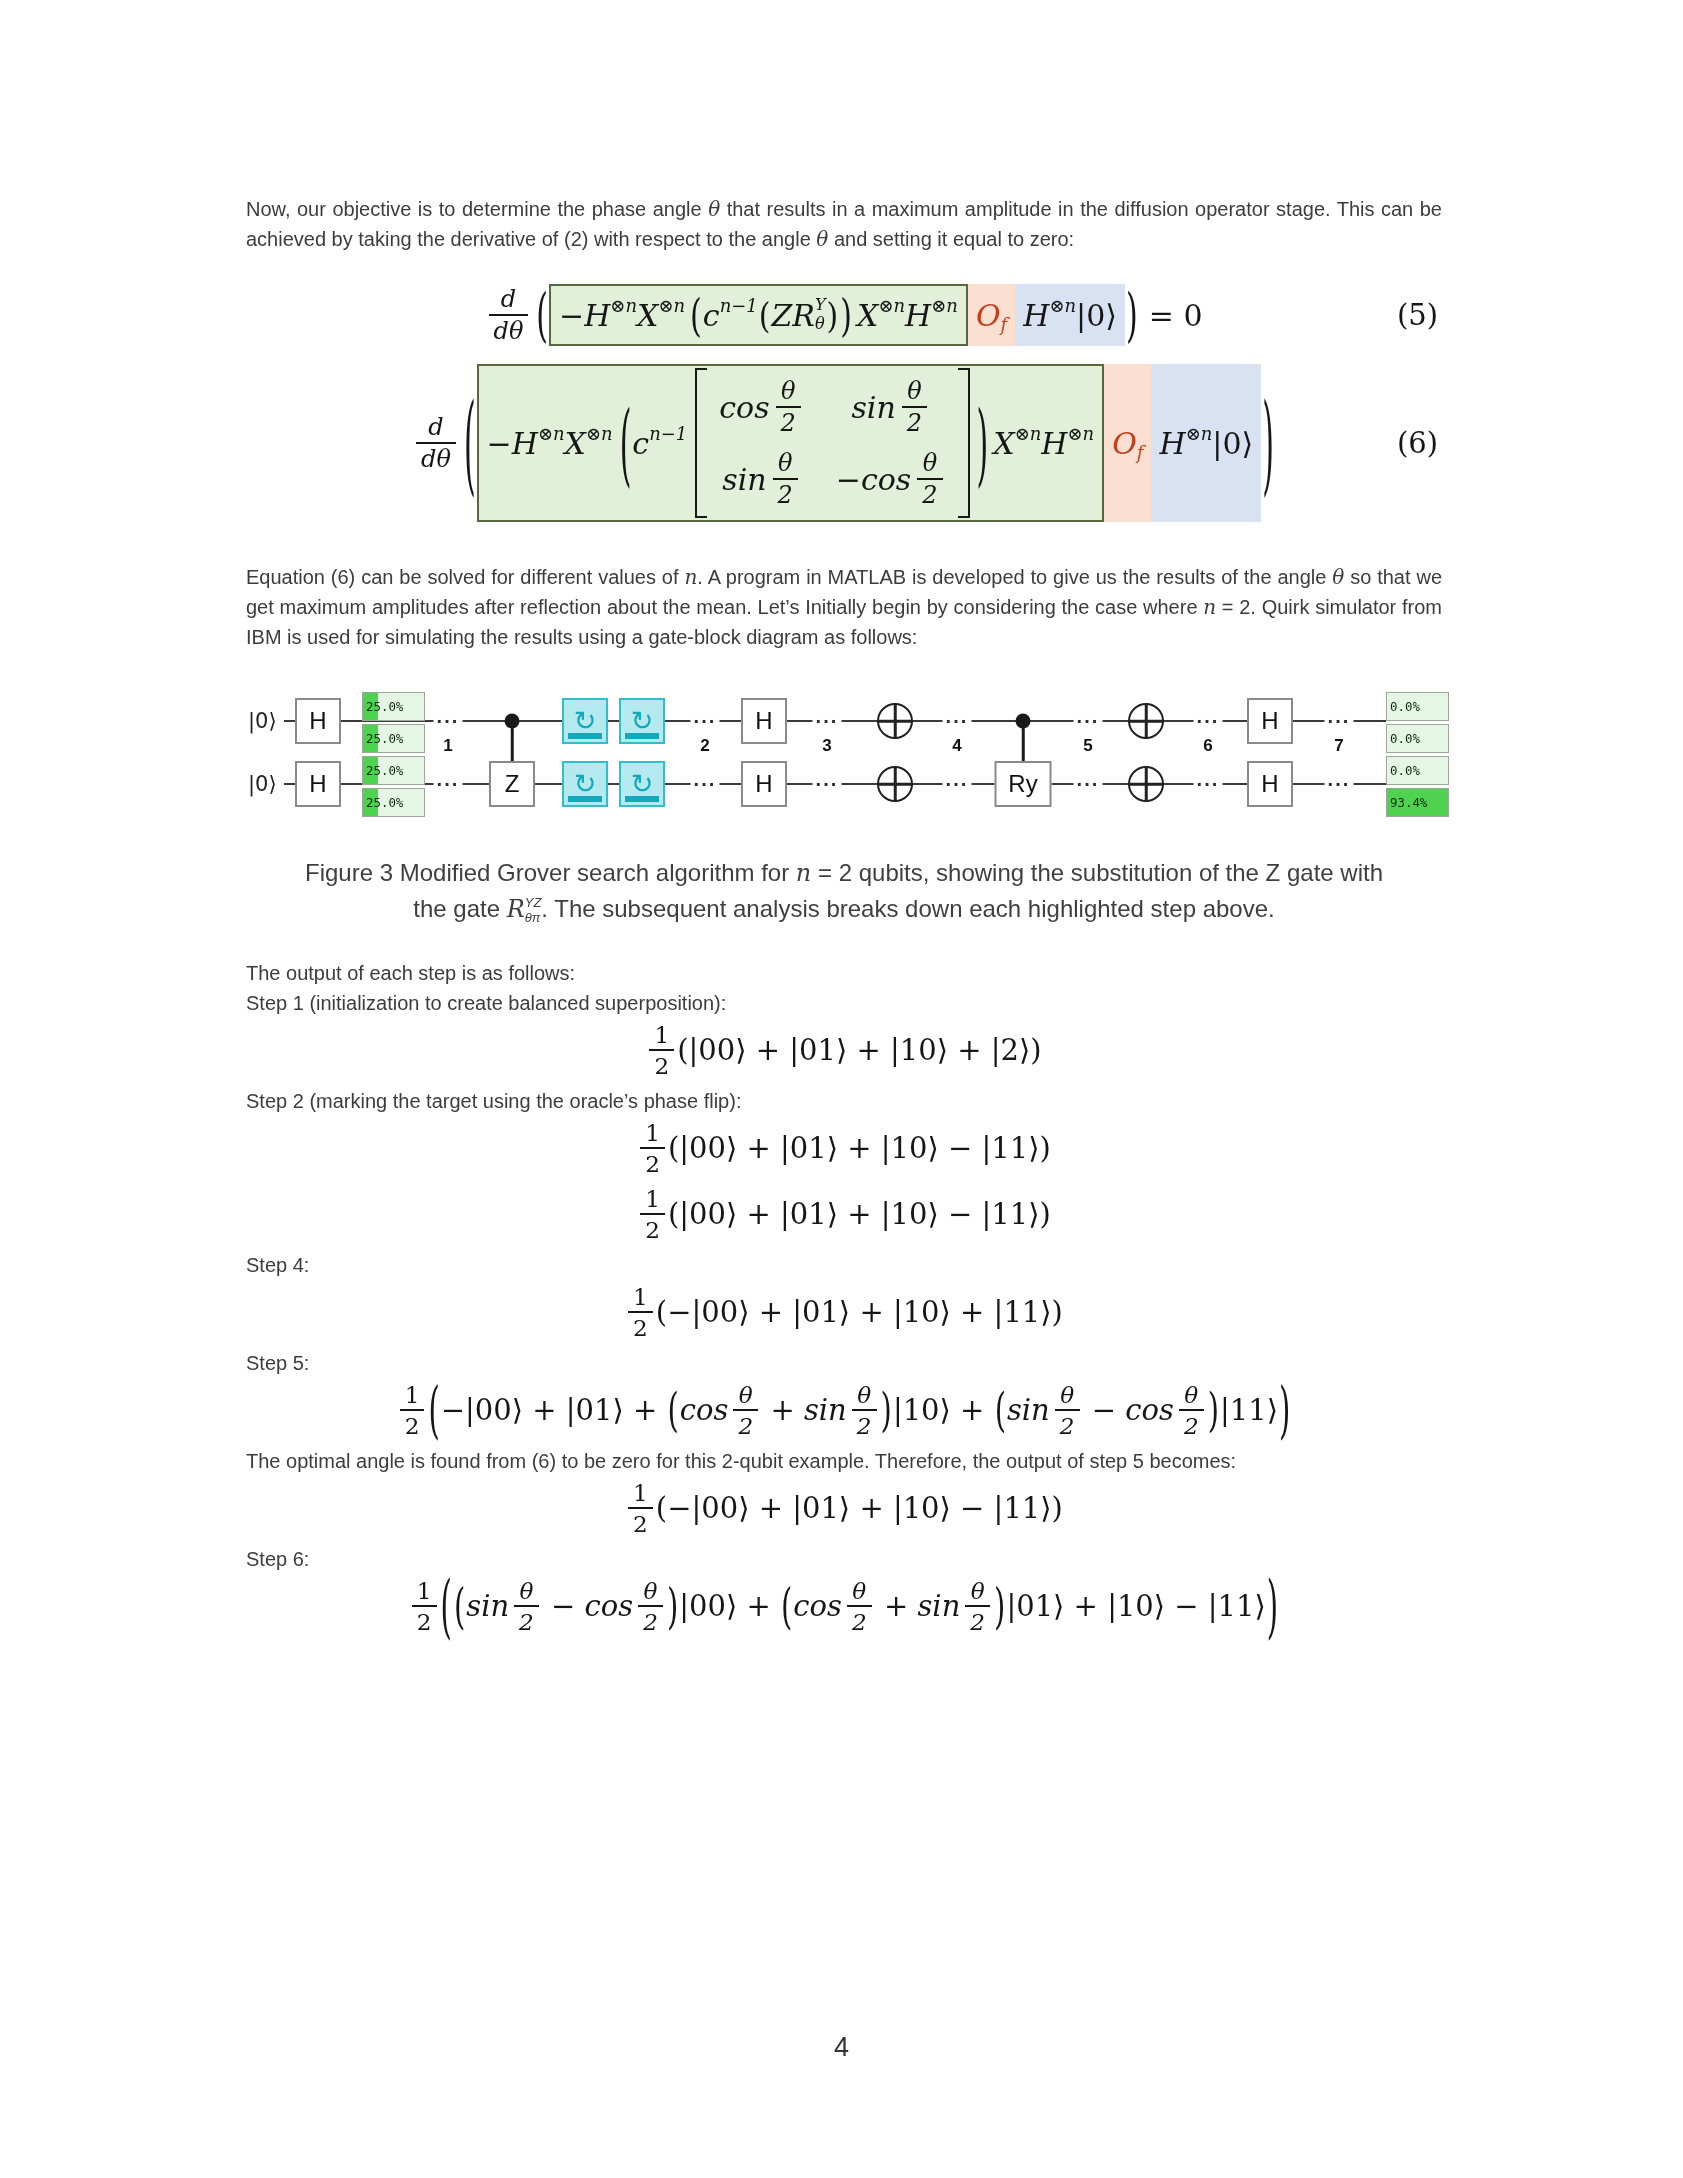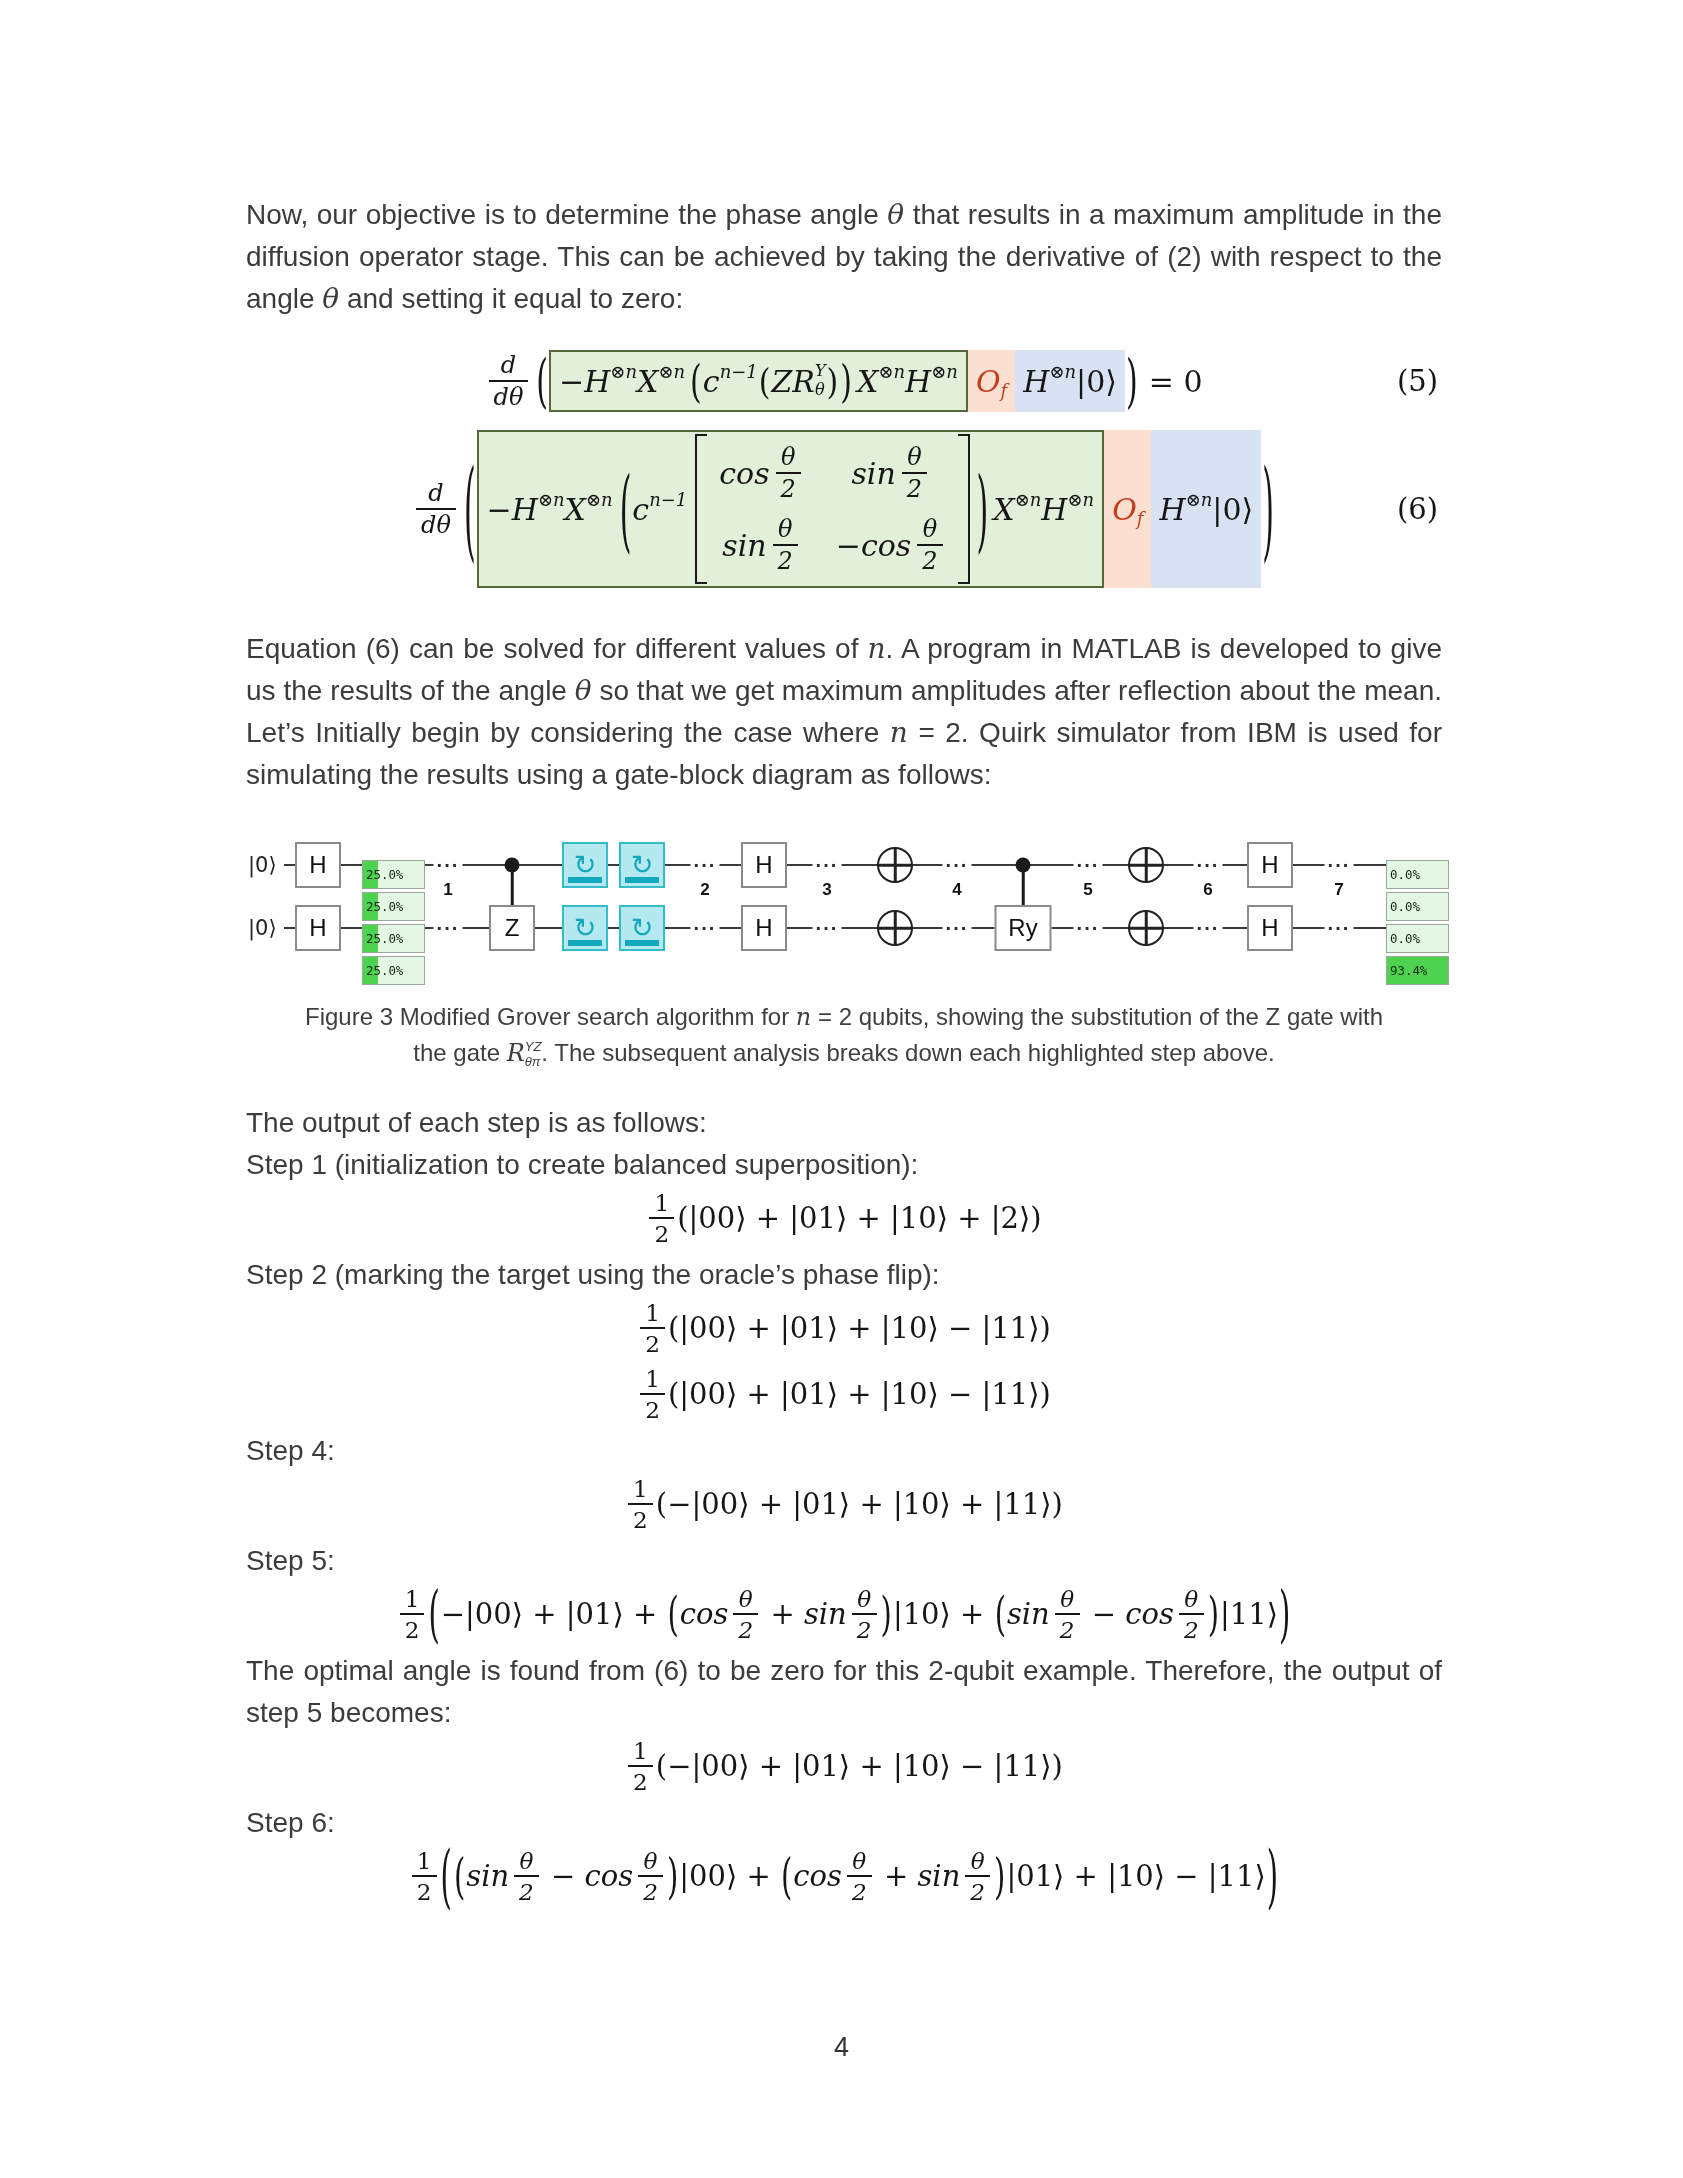--- a/index.html
+++ b/index.html
@@ -3,21 +3,21 @@
 <meta charset="utf-8">
 <style>
   html,body { margin:0; padding:0; }
   body {
     width:1683px; height:2178px; position:relative; background:#ffffff;
     font-family:"Liberation Sans", sans-serif; color:var(--body-text,#3c3c3c);
     overflow:hidden;
   }
   .content { position:absolute; left:246px; top:194px; width:1196px; }
 
-  .body-text { font-size:28px; line-height:1.5; text-align:justify; margin:0; }
+  .body-text { font-size:20px; line-height:1.5; text-align:justify; margin:0; }
   .body-text .tok-v { font-family:"DejaVu Serif", serif; font-style:italic; }
   .step-label { text-align:left; margin:0; }
 
   
   .eq-row { position:relative; display:flex; justify-content:center; align-items:center;
             font-family:"DejaVu Serif","DejaVu Sans",serif; color:#161616; font-size:30px; }
   .eq-math { display:flex; align-items:center; }
   .eq-math .tok-t, .eq-math .tok-v { white-space:pre; }
   .eq-num { position:absolute; right:4px; top:50%; transform:translateY(-50%); font-size:29px; }
   .tok-v { font-style:italic; }
@@ -65,21 +65,21 @@
   .cnot { position:absolute; width:36px; height:36px; border:2.5px solid #222;
           border-radius:50%; background:#fff; transform:translate(-50%,-50%); box-sizing:border-box; }
   .cnot::before { content:""; position:absolute; left:50%; top:-2px; bottom:-2px; width:2.5px;
           background:#222; transform:translateX(-50%); }
   .cnot::after { content:""; position:absolute; top:50%; left:-2px; right:-2px; height:2.5px;
           background:#222; transform:translateY(-50%); }
   .dots { position:absolute; transform:translate(-50%,-50%); font-size:20px; font-weight:bold;
           letter-spacing:1px; color:#2b2b2b; background:#fff; padding:0 3px; }
   .step-num { position:absolute; top:48px; transform:translateX(-50%); font-size:17px;
           font-weight:bold; color:#111; }
-  .prob-display { position:absolute; top:4px; width:63px; display:flex; flex-direction:column; gap:3px;margin-top:24px; }
+  .prob-display { position:absolute; top:4px; width:63px; display:flex; flex-direction:column; gap:3px; }
   .prob-row { position:relative; height:29px; background:var(--prob-bg); border:1px solid #99a899;
           overflow:hidden; display:flex; align-items:center; box-sizing:border-box; }
   .prob-fill { position:absolute; left:0; top:0; bottom:0; background:var(--prob-fill); }
   .prob-text { position:relative; font-family:"DejaVu Sans Mono",monospace; font-size:12.4px;
           color:#0b2b0b; padding-left:3px; }
 
   .figure-caption { font-size:24px; line-height:1.5; text-align:center; color:#3f3f3f;
           max-width:1079px; margin:26px auto 0; }
   .figure-caption .tok-v { font-family:"DejaVu Serif",serif; font-style:italic; }
 

